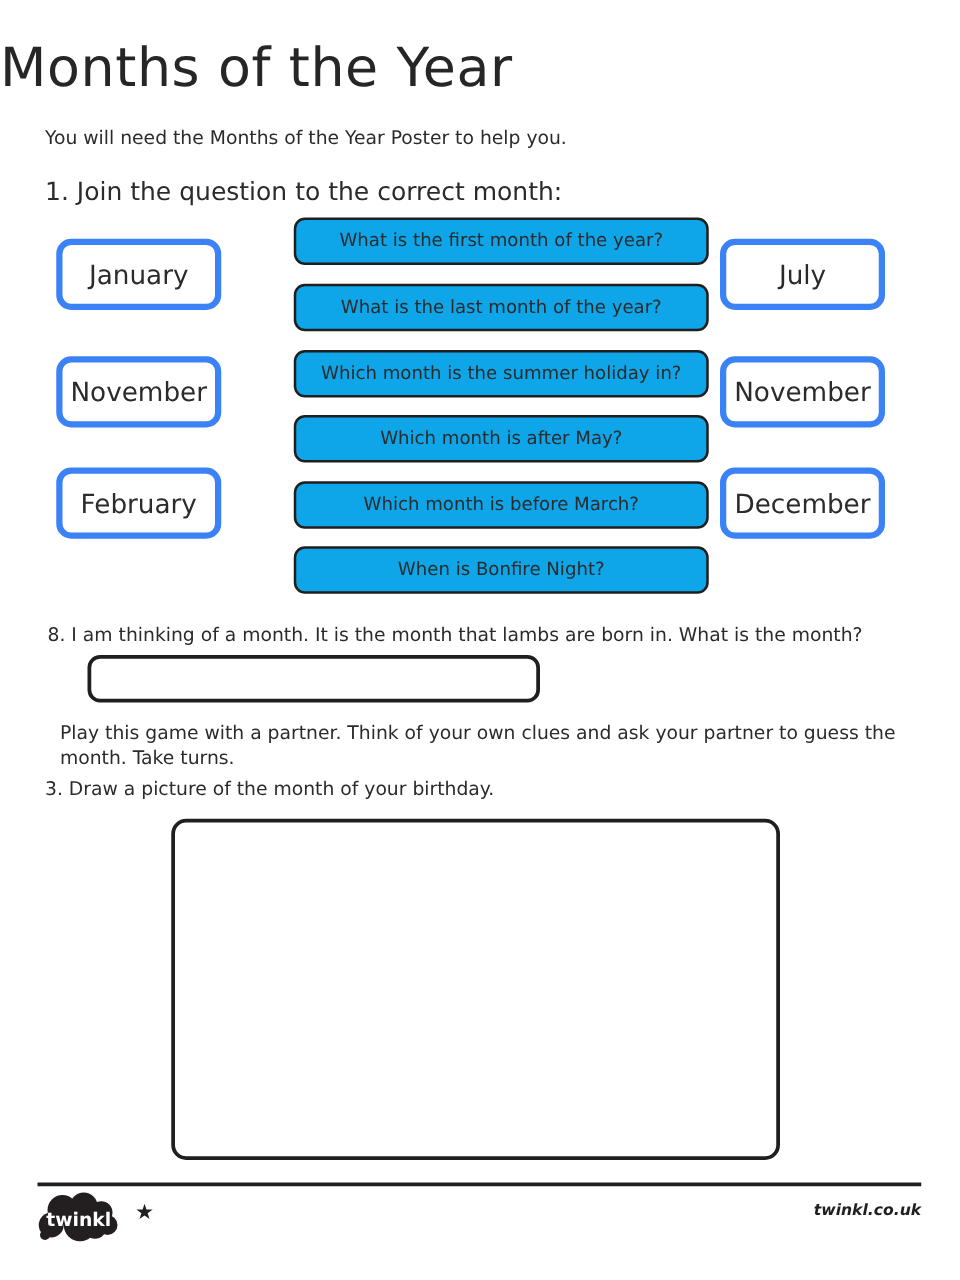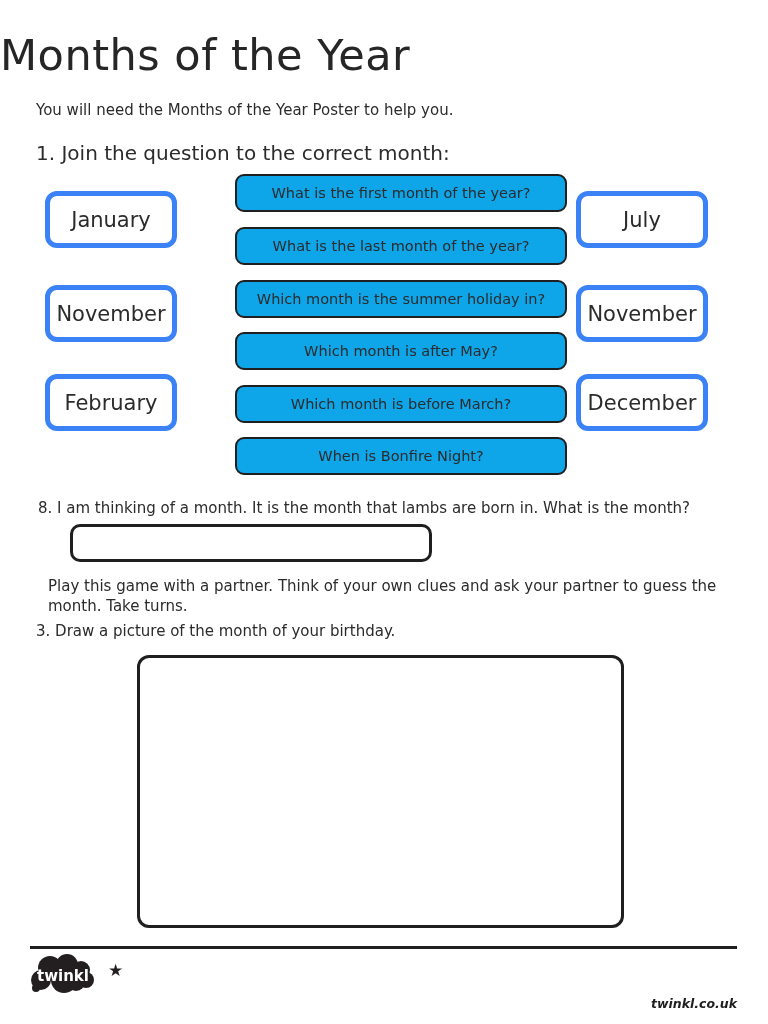--- a/index.html
+++ b/index.html
@@ -138,21 +138,20 @@
     color: #231f20;
   }
   .site-link {
     position: absolute;
     right: 31px;
     top: 960px;
     font-size: 12.5px;
     font-weight: bold;
     font-style: italic;
     color: #1f1f1f;
-    margin-top: 36px;
   }
 </style>
 </head>
 <body>
 
 <div class="page">
 
   <div class="title">Months of the Year</div>
 
   <div class="intro">You will need the Months of the Year Poster to help you.</div>

